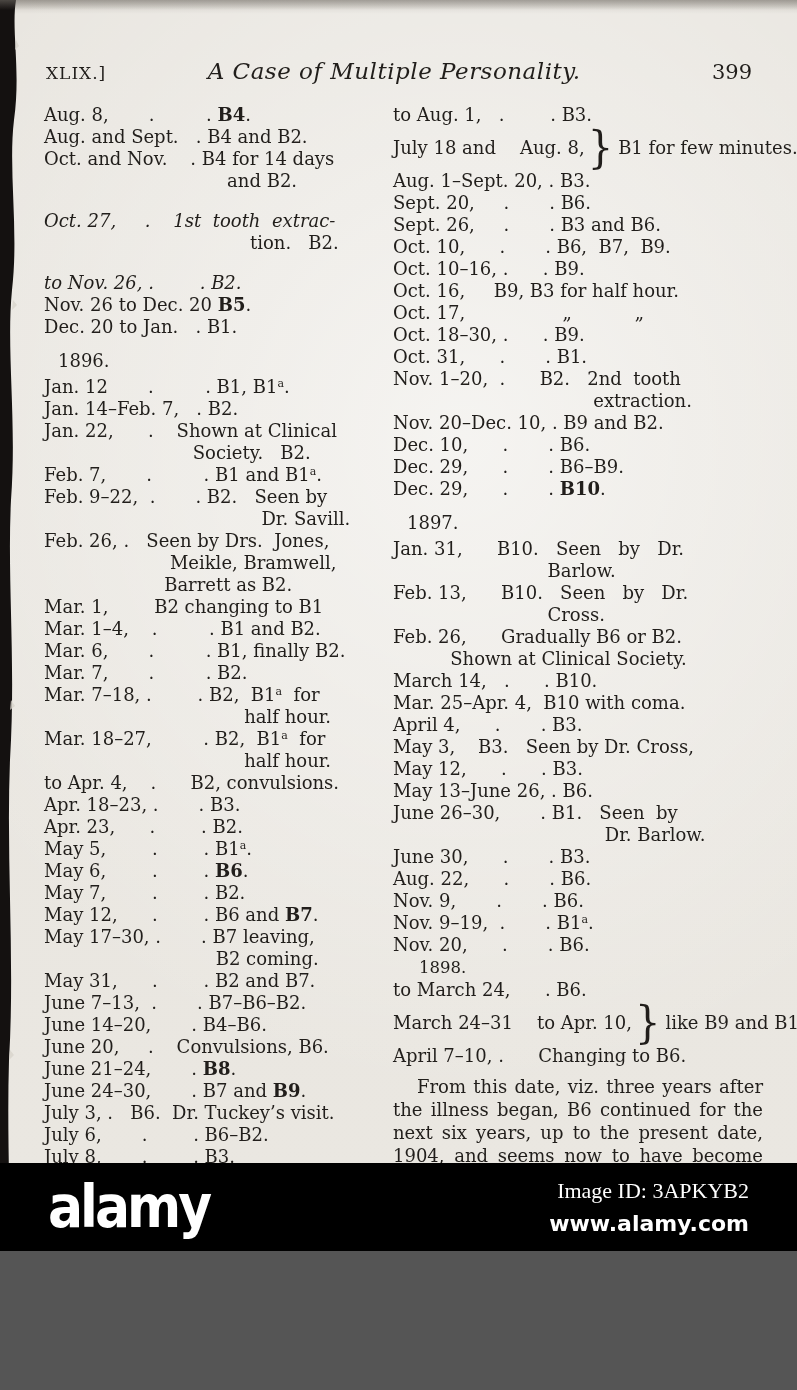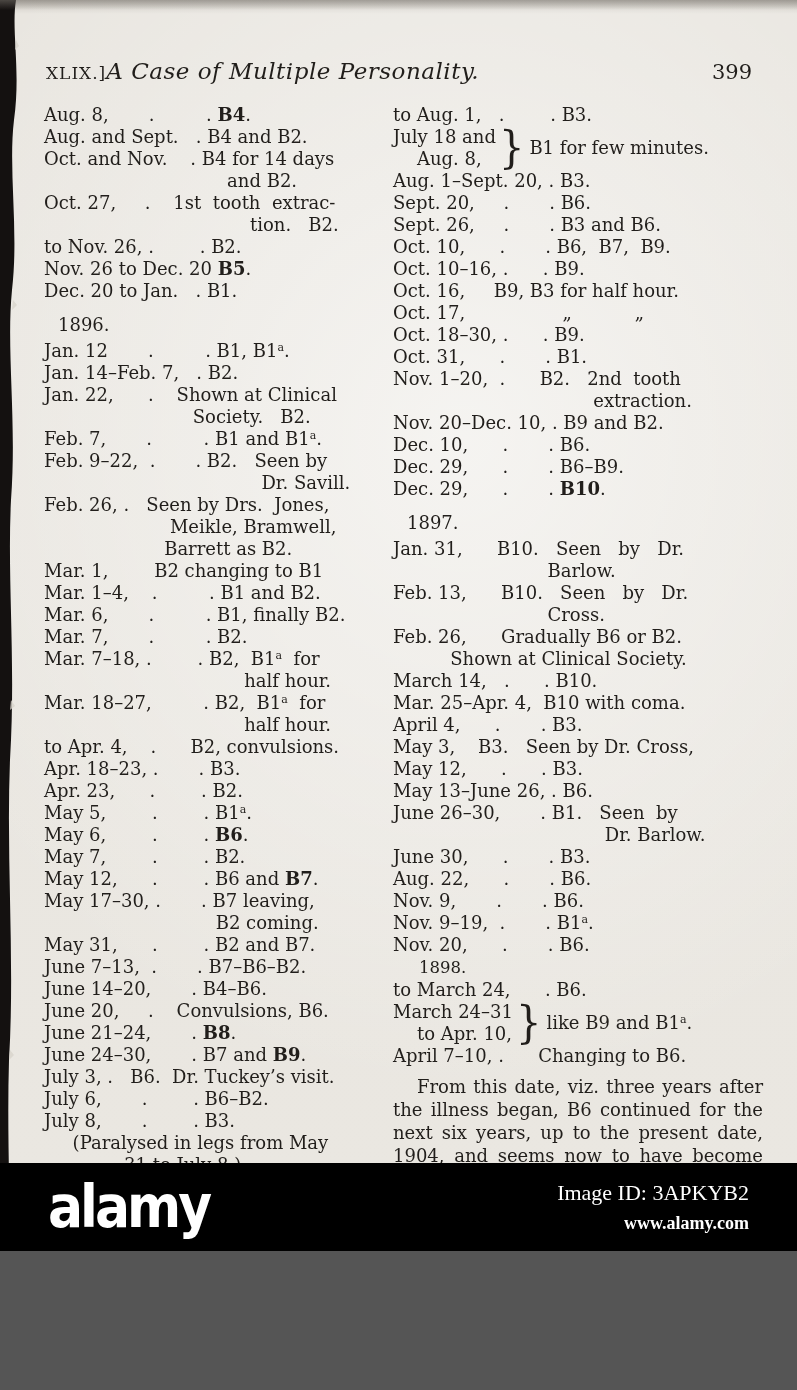--- a/index.html
+++ b/index.html
@@ -27,35 +27,35 @@
     position:absolute;left:0;top:0;width:797px;height:10px;
     background:linear-gradient(180deg,rgba(120,115,108,.55),rgba(120,115,108,0));
     pointer-events:none;
   }
   
   .header{
     position:absolute;left:46px;top:58px;width:706px;
     display:flex;align-items:baseline;
   }
   .chapter{font-size:17px;letter-spacing:1px;}
-  .title{flex:1;font-style:italic;font-size:23px;letter-spacing:.5px;padding-right:30px;}
+  .title{flex:1;text-align:center;font-style:italic;font-size:23px;letter-spacing:.5px;padding-right:30px;}
   .pageno{font-size:21px;}
   
   .col{position:absolute;top:104px;font-size:18px;line-height:22px;}
   .col-left{left:44px;width:348px;}
   .col-right{left:393px;width:384px;}
   .line{white-space:pre;min-height:22px;}
-  .line.gap{margin-top:0;}
+  .line.gap{margin-top:18px;font-style:italic;}
   .year{margin:12px 0 4px 14px;}
   .year-small{margin:1px 0 0 26px;font-size:16.5px;}
   sup{font-size:11px;line-height:0;vertical-align:6px;}
   b{font-weight:bold;}
   
   .brace{display:flex;align-items:center;height:44px;}
-  .bd{display:flex;flex-direction:column;}
+  .bd{display:flex;flex-direction:row;}
   .bdl{white-space:pre;line-height:22px;}
   .bdl2{padding-left:24px;}
   .bg{font-size:40px;line-height:40px;transform:scaleY(1.1);margin:0 5px 0 3px;font-weight:400;}
   .bt{white-space:pre;}
   
   .para{
     margin-top:8px;text-align:justify;text-indent:24px;
     line-height:23px;white-space:normal;width:370px;
   }
   
@@ -69,21 +69,21 @@
     background:#000;display:flex;align-items:center;justify-content:space-between;
     padding:16px 48px;box-sizing:border-box;
     font-family:"DejaVu Sans", sans-serif;color:#fff;
   }
   .logo{
     font-size:52px;font-weight:bold;letter-spacing:-3px;
     transform:scaleY(1.12);transform-origin:center;
   }
   .meta{text-align:right;}
   .meta .id{font-size:22px;margin-bottom:7px;font-family:Liberation Serif, serif;}
-  .meta .url{font-size:18px;font-weight:bold;font-family:Liberation Serif, serif;}
+  .meta .url{font-size:22px;font-weight:bold;}
 </style>
 </head>
 <body>
 
 <div class="page">
   <div class="spine">
     <svg width="40" height="1390" viewBox="0 0 40 1390">
       <path d="M0 0 L16 0 C11 30 21 70 14 120 C8 170 19 230 12 290
                C6 350 17 420 11 500 C7 580 16 660 10 760
                C6 860 15 960 9 1060 C6 1160 14 1260 8 1340 L8 1390 L0 1390 Z" fill="#141110"></path>

